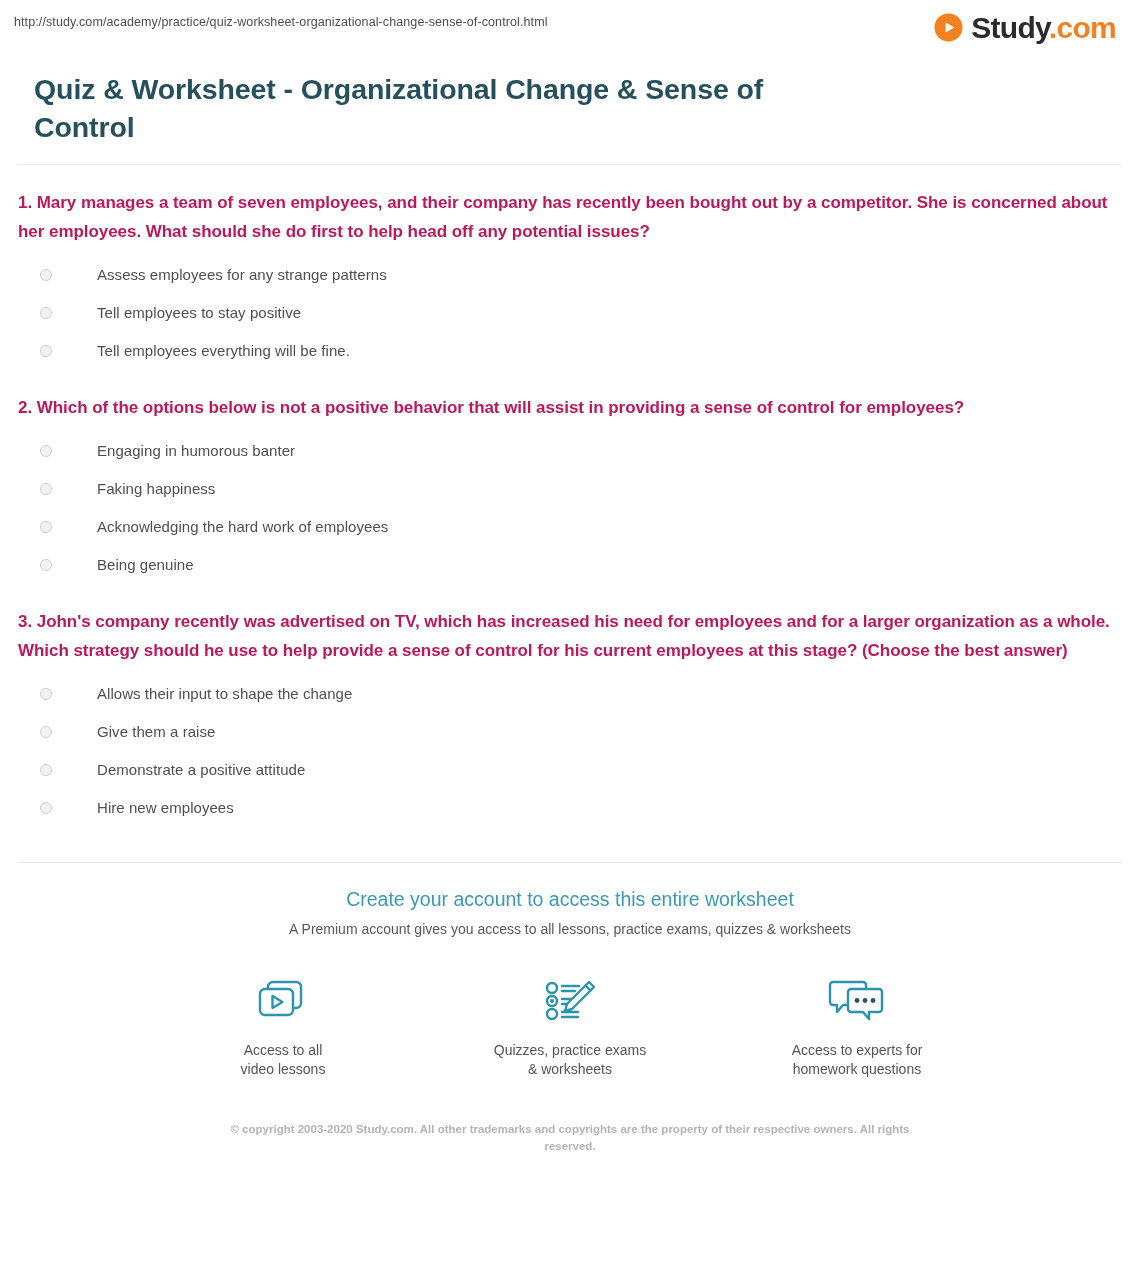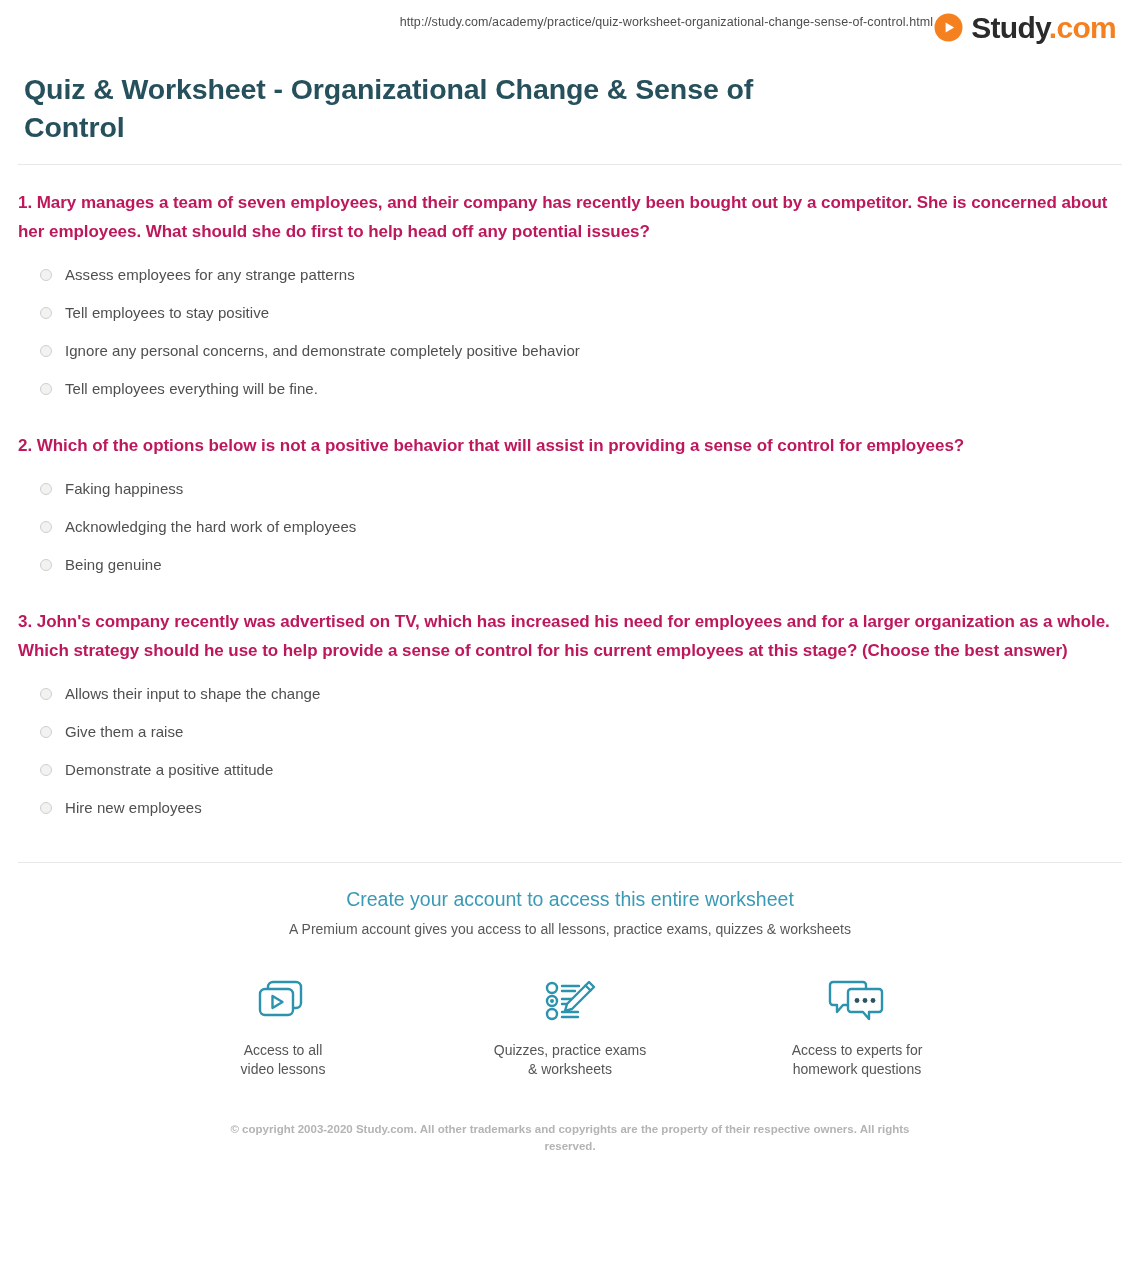--- a/index.html
+++ b/index.html
@@ -14,21 +14,21 @@
     font-family: "Liberation Sans", sans-serif;
     color: #4a4a4a;
     position: relative;
     overflow: hidden;
   }
 
   
   .page-header {
     display: flex;
     align-items: flex-start;
-    justify-content: flex-end;
+    justify-content: space-between;
     padding: 12px 14px 0 14px;
     height: 56px;
   }
   .url-text {
     font-size: 12.5px;
     color: #4d4d4d;
     letter-spacing: 0.1px;
     line-height: 16px;
     padding-top: 2px;
     white-space: nowrap;
@@ -55,21 +55,21 @@
   .brand-text .dot { color: #f5801f; }
 
   
   .worksheet-title {
     font-size: 28.5px;
     font-weight: 700;
     color: #25505c;
     line-height: 38px;
     letter-spacing: -0.1px;
     margin: 14px 0 0 0;
-    padding: 0 18px 0 24px;
+    padding: 0 18px 0 34px;
     max-width: 830px;
   }
   .divider {
     border: 0;
     border-top: 1px solid #e8e8e8;
     margin: 18px 18px 0 18px;
   }
 
   
   .questions { padding: 0 18px; }
@@ -99,20 +99,21 @@
     border: 1px solid #cfcfcf;
     background: #f2f2f0;
     flex: 0 0 auto;
     margin-right: 13px;
   }
   .answer-label {
     font-size: 15px;
     color: #4f4f4f;
     line-height: 20px;
     letter-spacing: 0.05px;
+    margin-left: 32px;
   }
 
   
   .cta-divider {
     border: 0;
     border-top: 1px solid #e8e8e8;
     margin: 35px 18px 0 18px;
   }
   .cta {
     text-align: center;
@@ -195,32 +196,32 @@
       <li class="answer-row">
         <span class="radio"></span>
         <span class="answer-label">Assess employees for any strange patterns</span>
       </li>
       <li class="answer-row">
         <span class="radio"></span>
         <span class="answer-label">Tell employees to stay positive</span>
       </li>
       <li class="answer-row">
         <span class="radio"></span>
-        <span class="answer-label">Ignore any personal concerns, and demonstrate completely positive behavior</span>
-      </li>
-      <li class="answer-row">
-        <span class="radio"></span>
         <span class="answer-label">Tell employees everything will be fine.</span>
       </li>
     </ul>
   </div>
 
   <div class="question-block">
     <div class="question-text">2. Which of the options below is not a positive behavior that will assist in providing a sense of control for employees?</div>
     <ul class="answers">
+      <li class="answer-row">
+        <span class="radio"></span>
+        <span class="answer-label">Engaging in humorous banter</span>
+      </li>
       <li class="answer-row">
         <span class="radio"></span>
         <span class="answer-label">Faking happiness</span>
       </li>
       <li class="answer-row">
         <span class="radio"></span>
         <span class="answer-label">Acknowledging the hard work of employees</span>
       </li>
       <li class="answer-row">
         <span class="radio"></span>

